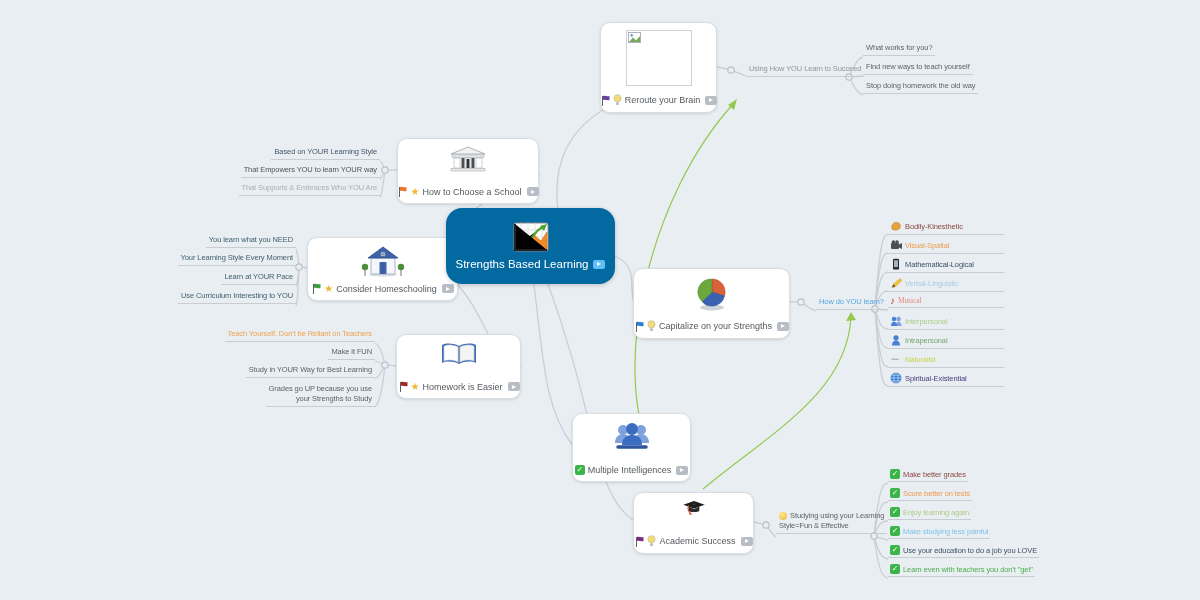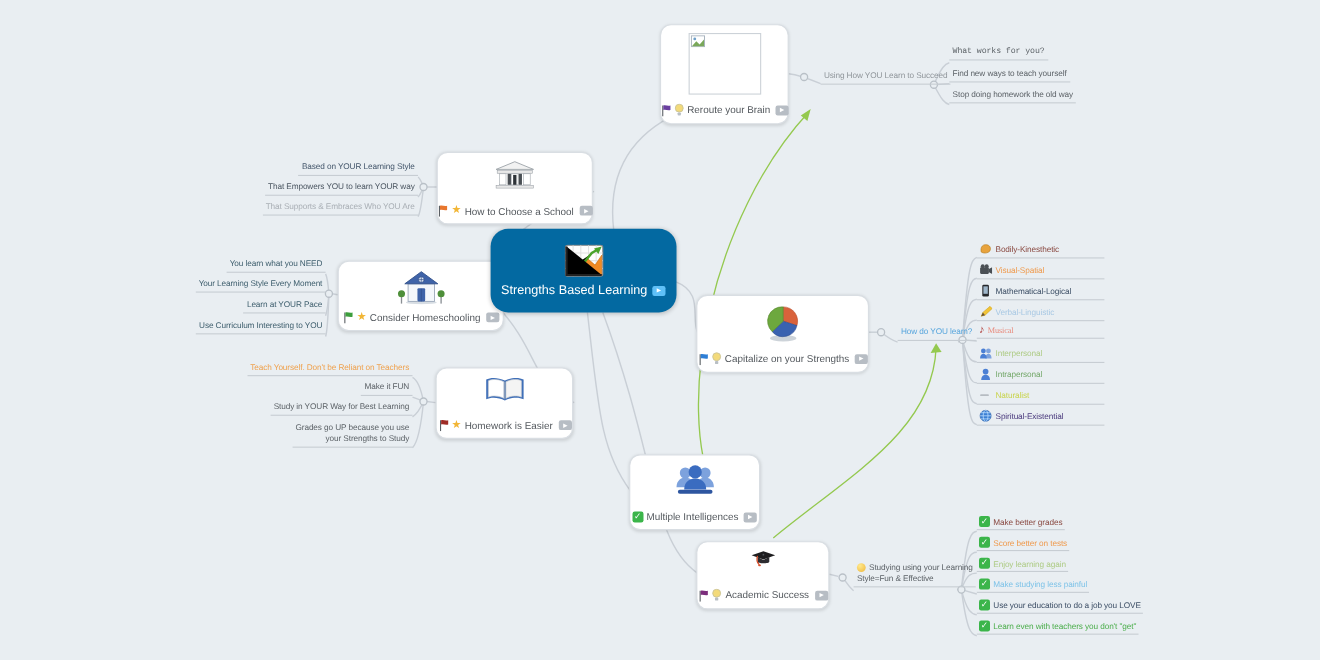--- a/index.html
+++ b/index.html
@@ -294,21 +294,21 @@
       <rect x="3" y="8.2" width="3" height="2.8" rx="0.8" fill="#b9bfc4"></rect>
     </svg>
     <span class="tlabel">Academic Success</span>
     <span class="link">
           <span class="ltri"></span>
         </span>
   </div>
 </div>
 
 <span class="leaf" style="left: 746px; top: 64px; color: rgb(144, 150, 155);">Using How YOU Learn to Succeed</span>
-<span class="leaf" style="left: 863px; top: 43px; color: rgb(93, 99, 104); font-family: Liberation Mono, monospace;">What works for you?</span>
+<span class="leaf" style="left: 863px; top: 43px; color: rgb(93, 99, 104);">What works for you?</span>
 <span class="leaf" style="left: 863px; top: 62px; color: rgb(93, 99, 104);">Find new ways to teach yourself</span>
 <span class="leaf" style="left: 863px; top: 81px; color: rgb(93, 99, 104);">Stop doing homework the old way</span>
 
 <span class="leaf right-align" style="right: 820px; top: 147px; color: rgb(68, 86, 107);">Based on YOUR Learning Style</span>
 <span class="leaf right-align" style="right: 820px; top: 165px; color: rgb(74, 85, 96);">That Empowers YOU to learn YOUR way</span>
 <span class="leaf right-align" style="right: 820px; top: 183px; color: rgb(169, 175, 181);">That Supports &amp; Embraces Who YOU Are</span>
 
 <span class="leaf right-align" style="right: 904px; top: 235px; color: rgb(63, 95, 110);">You learn what you NEED</span>
 <span class="leaf right-align" style="right: 904px; top: 253px; color: rgb(63, 95, 110);">Your Learning Style Every Moment</span>
 <span class="leaf right-align" style="right: 904px; top: 272px; color: rgb(63, 95, 110);">Learn at YOUR Pace</span>

